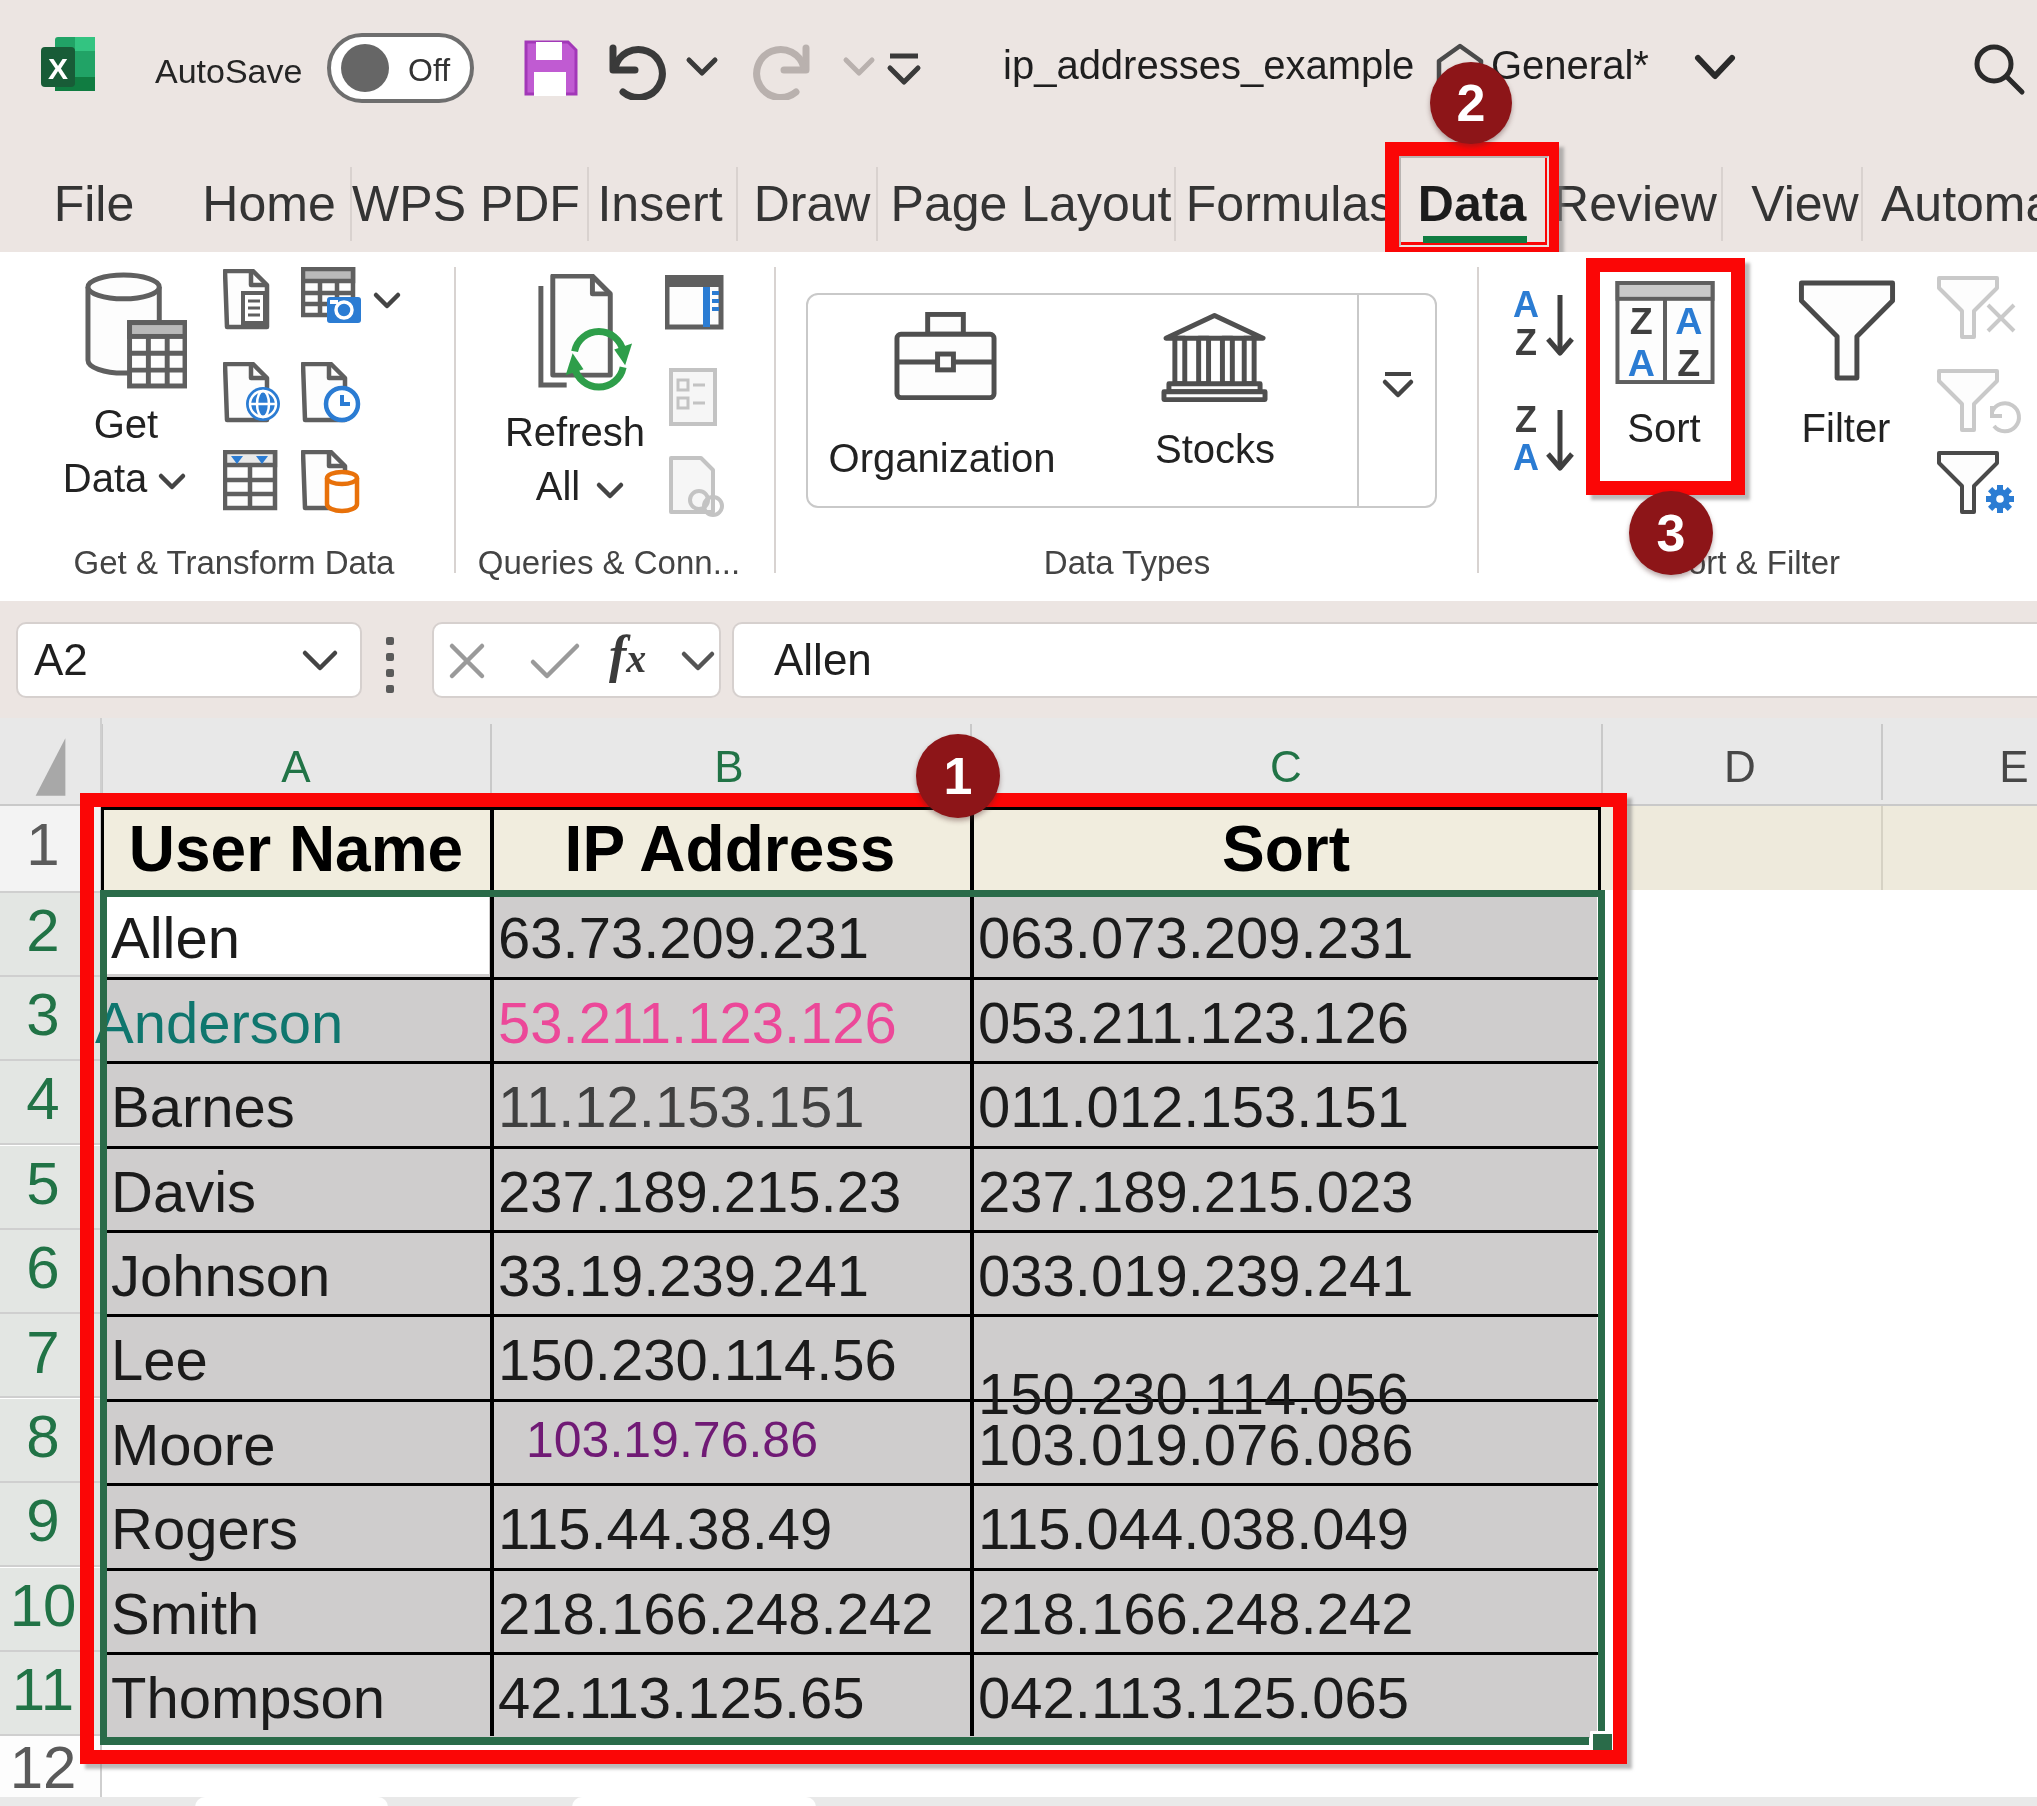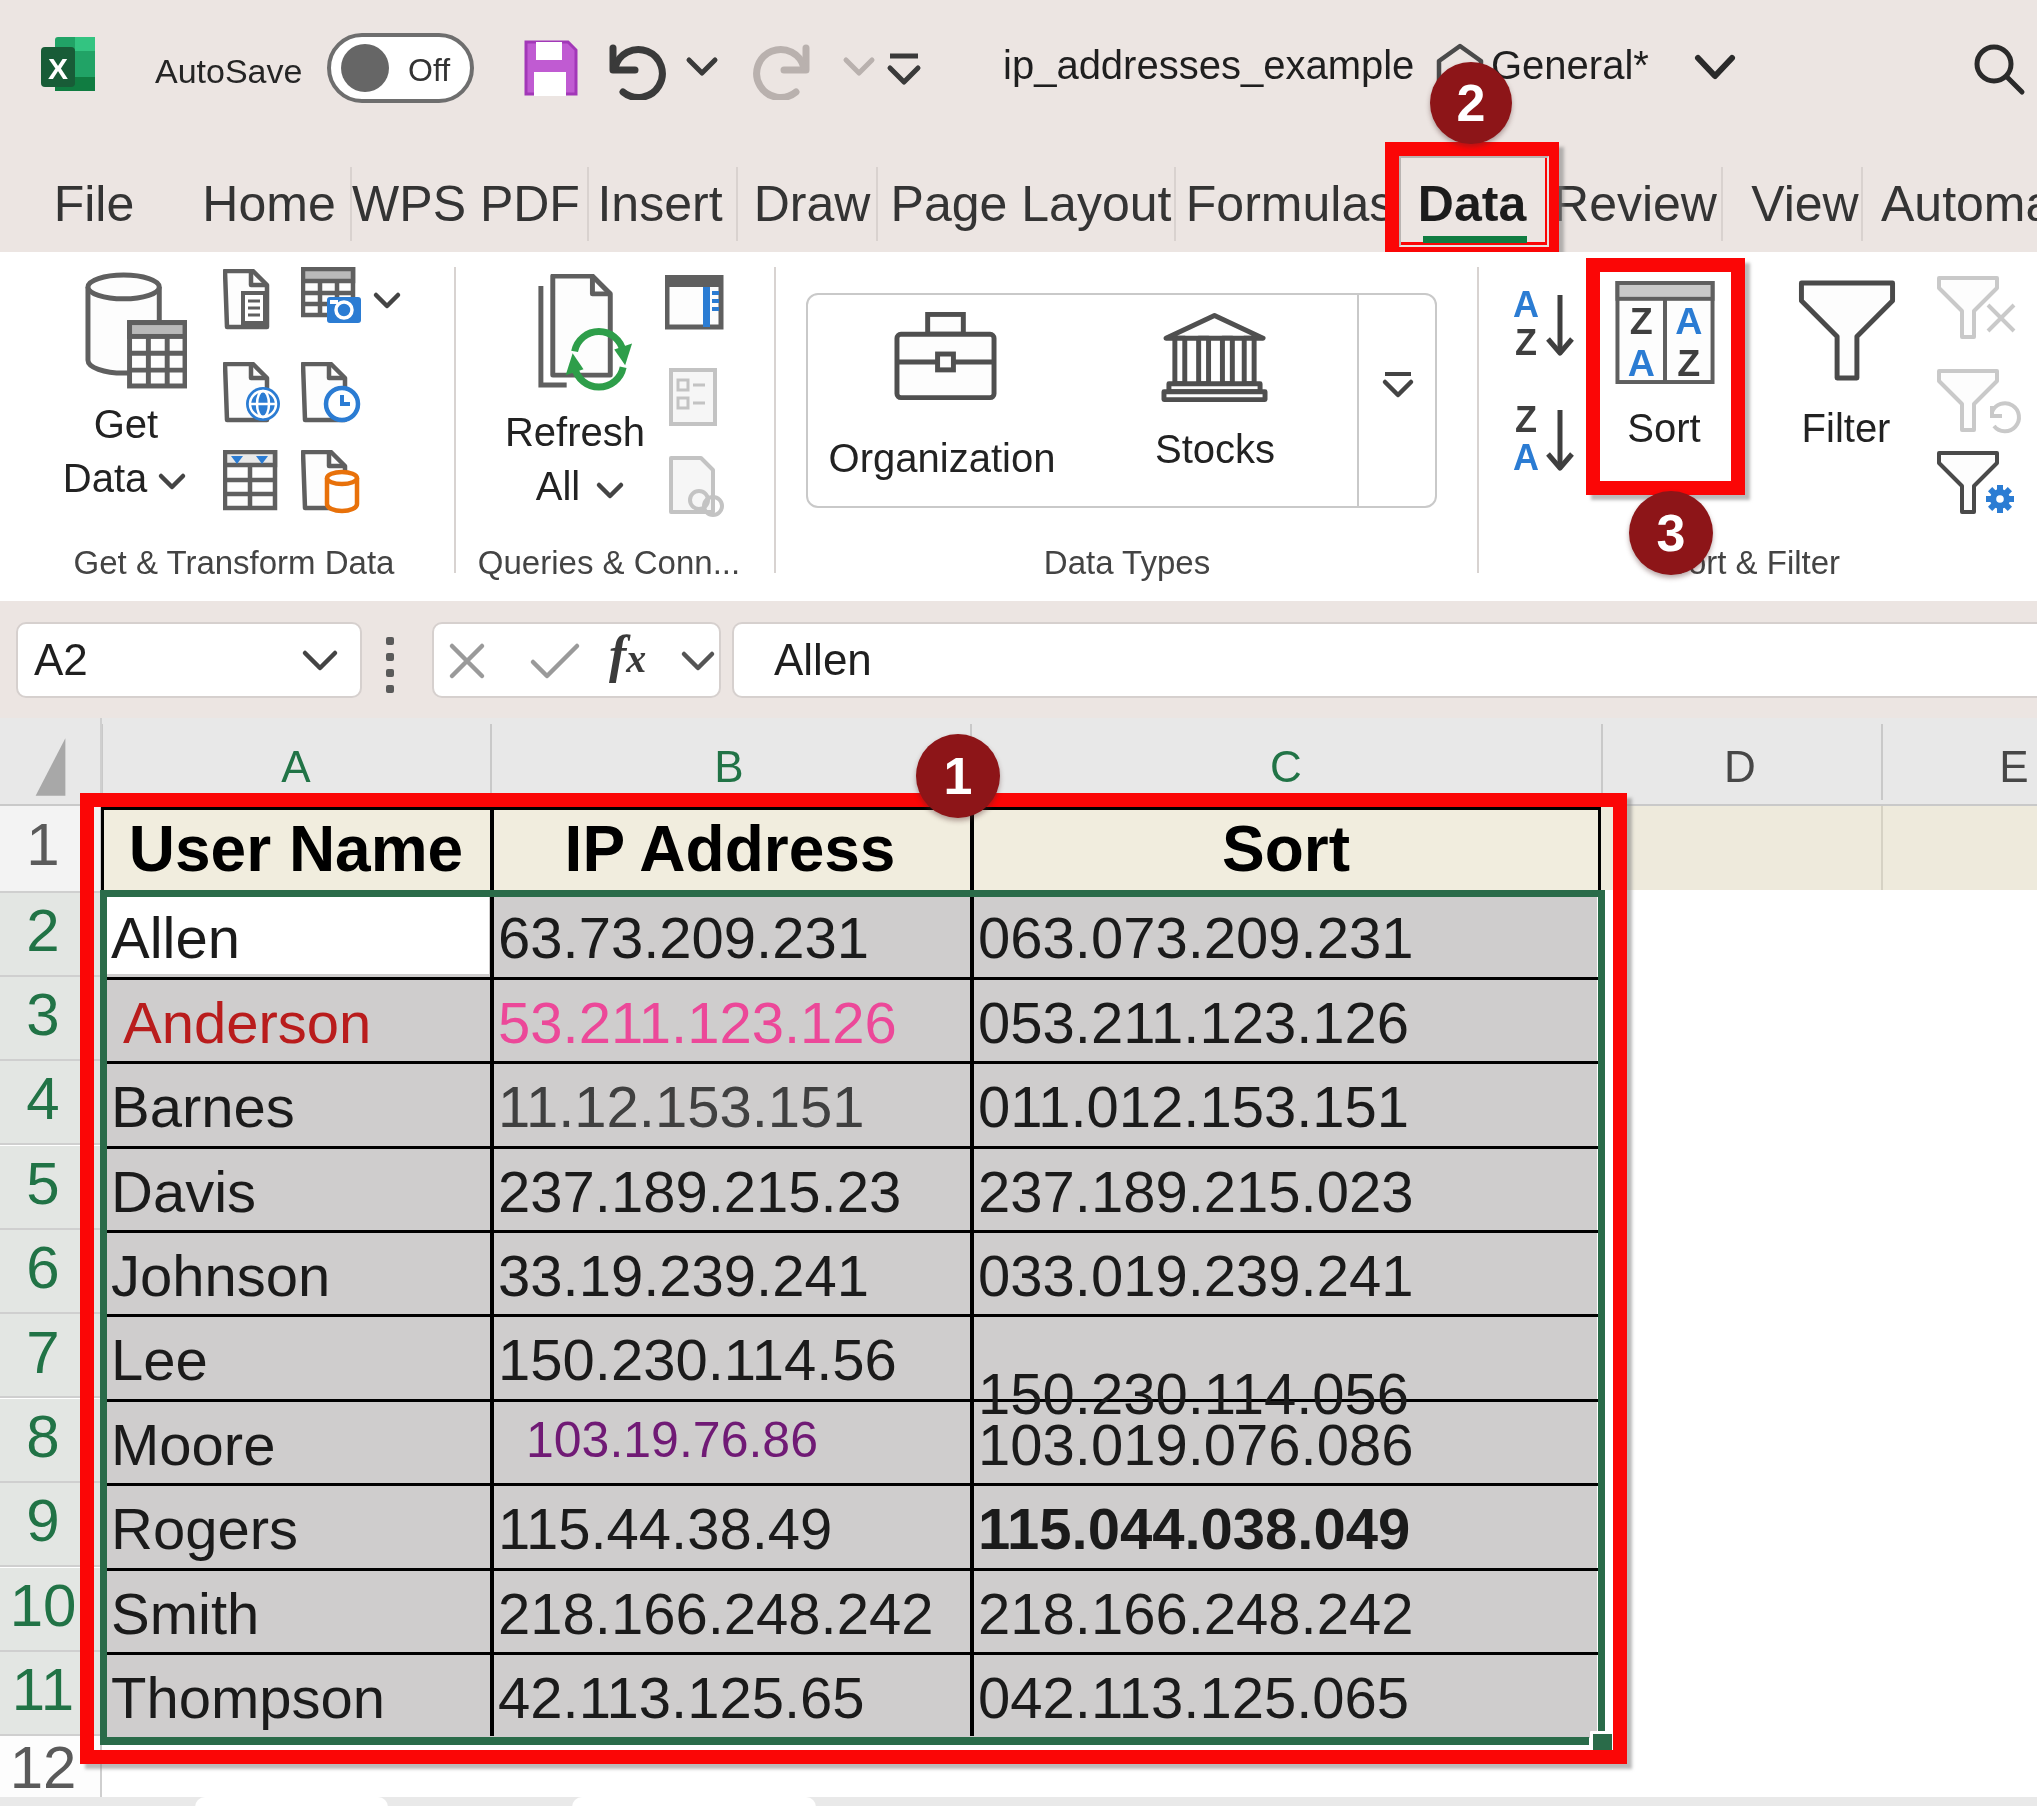--- a/index.html
+++ b/index.html
@@ -369,41 +369,41 @@
 <div class="abs" style="left:105px;top:1146px;width:1493px;height:3px;background:#000;"></div>
 <div class="abs" style="left:105px;top:1230px;width:1493px;height:3px;background:#000;"></div>
 <div class="abs" style="left:105px;top:1314px;width:1493px;height:3px;background:#000;"></div>
 <div class="abs" style="left:105px;top:1399px;width:1493px;height:3px;background:#000;"></div>
 <div class="abs" style="left:105px;top:1483px;width:1493px;height:3px;background:#000;"></div>
 <div class="abs" style="left:105px;top:1568px;width:1493px;height:3px;background:#000;"></div>
 <div class="abs" style="left:105px;top:1652px;width:1493px;height:3px;background:#000;"></div>
 <div class="abs" style="left:111px;top:904px;font-size:58px;color:#1b1b1b;font-weight:normal;white-space:nowrap;">Allen</div>
 <div class="abs" style="left:498px;top:904px;font-size:58px;color:#1b1b1b;font-weight:normal;white-space:nowrap;">63.73.209.231</div>
 <div class="abs" style="left:978px;top:904px;font-size:58px;color:#1b1b1b;font-weight:normal;white-space:nowrap;">063.073.209.231</div>
-<div class="abs" style="left:123px;top:989px;font-size:58px;color:#b91c1c;font-weight:normal;white-space:nowrap;">Anderson</div>
+<div class="abs" style="left:95px;top:989px;font-size:58px;color:#0f766e;font-weight:normal;white-space:nowrap;">Anderson</div>
 <div class="abs" style="left:498px;top:989px;font-size:58px;color:#ec4899;font-weight:normal;white-space:nowrap;">53.211.123.126</div>
 <div class="abs" style="left:978px;top:989px;font-size:58px;color:#1b1b1b;font-weight:normal;white-space:nowrap;">053.211.123.126</div>
 <div class="abs" style="left:111px;top:1073px;font-size:58px;color:#1b1b1b;font-weight:normal;white-space:nowrap;">Barnes</div>
 <div class="abs" style="left:498px;top:1073px;font-size:58px;color:#404040;font-weight:normal;white-space:nowrap;">11.12.153.151</div>
 <div class="abs" style="left:978px;top:1073px;font-size:58px;color:#1b1b1b;font-weight:normal;white-space:nowrap;">011.012.153.151</div>
 <div class="abs" style="left:111px;top:1158px;font-size:58px;color:#1b1b1b;font-weight:normal;white-space:nowrap;">Davis</div>
 <div class="abs" style="left:498px;top:1158px;font-size:58px;color:#1b1b1b;font-weight:normal;white-space:nowrap;">237.189.215.23</div>
 <div class="abs" style="left:978px;top:1158px;font-size:58px;color:#1b1b1b;font-weight:normal;white-space:nowrap;">237.189.215.023</div>
 <div class="abs" style="left:111px;top:1242px;font-size:58px;color:#1b1b1b;font-weight:normal;white-space:nowrap;">Johnson</div>
 <div class="abs" style="left:498px;top:1242px;font-size:58px;color:#1b1b1b;font-weight:normal;white-space:nowrap;">33.19.239.241</div>
 <div class="abs" style="left:978px;top:1242px;font-size:58px;color:#1b1b1b;font-weight:normal;white-space:nowrap;">033.019.239.241</div>
 <div class="abs" style="left:111px;top:1326px;font-size:58px;color:#1b1b1b;font-weight:normal;white-space:nowrap;">Lee</div>
 <div class="abs" style="left:498px;top:1326px;font-size:58px;color:#1b1b1b;font-weight:normal;white-space:nowrap;">150.230.114.56</div>
 <div class="abs" style="left:978px;top:1326px;font-size:58px;color:#1b1b1b;font-weight:normal;white-space:nowrap;margin-top:34px;">150.230.114.056</div>
 <div class="abs" style="left:111px;top:1411px;font-size:58px;color:#1b1b1b;font-weight:normal;white-space:nowrap;">Moore</div>
 <div class="abs" style="left:526px;top:1411px;font-size:50px;color:#701a75;font-weight:normal;white-space:nowrap;">103.19.76.86</div>
 <div class="abs" style="left:978px;top:1411px;font-size:58px;color:#1b1b1b;font-weight:normal;white-space:nowrap;">103.019.076.086</div>
 <div class="abs" style="left:111px;top:1495px;font-size:58px;color:#1b1b1b;font-weight:normal;white-space:nowrap;">Rogers</div>
 <div class="abs" style="left:498px;top:1495px;font-size:58px;color:#1b1b1b;font-weight:normal;white-space:nowrap;">115.44.38.49</div>
-<div class="abs" style="left:978px;top:1495px;font-size:58px;color:#1b1b1b;font-weight:bold;white-space:nowrap;">115.044.038.049</div>
+<div class="abs" style="left:978px;top:1495px;font-size:58px;color:#1b1b1b;font-weight:normal;white-space:nowrap;">115.044.038.049</div>
 <div class="abs" style="left:111px;top:1580px;font-size:58px;color:#1b1b1b;font-weight:normal;white-space:nowrap;">Smith</div>
 <div class="abs" style="left:498px;top:1580px;font-size:58px;color:#1b1b1b;font-weight:normal;white-space:nowrap;">218.166.248.242</div>
 <div class="abs" style="left:978px;top:1580px;font-size:58px;color:#1b1b1b;font-weight:normal;white-space:nowrap;">218.166.248.242</div>
 <div class="abs" style="left:111px;top:1664px;font-size:58px;color:#1b1b1b;font-weight:normal;white-space:nowrap;">Thompson</div>
 <div class="abs" style="left:498px;top:1664px;font-size:58px;color:#1b1b1b;font-weight:normal;white-space:nowrap;">42.113.125.65</div>
 <div class="abs" style="left:978px;top:1664px;font-size:58px;color:#1b1b1b;font-weight:normal;white-space:nowrap;">042.113.125.065</div>
 <div class="abs" style="left:100px;top:890px;width:1505px;height:7px;background:#2a6b49;"></div>
 <div class="abs" style="left:100px;top:890px;width:7px;height:854px;background:#2a6b49;"></div>
 <div class="abs" style="left:1598px;top:890px;width:7px;height:842px;background:#2a6b49;"></div>
 <div class="abs" style="left:100px;top:1737px;width:1489px;height:8px;background:#2a6b49;"></div>

